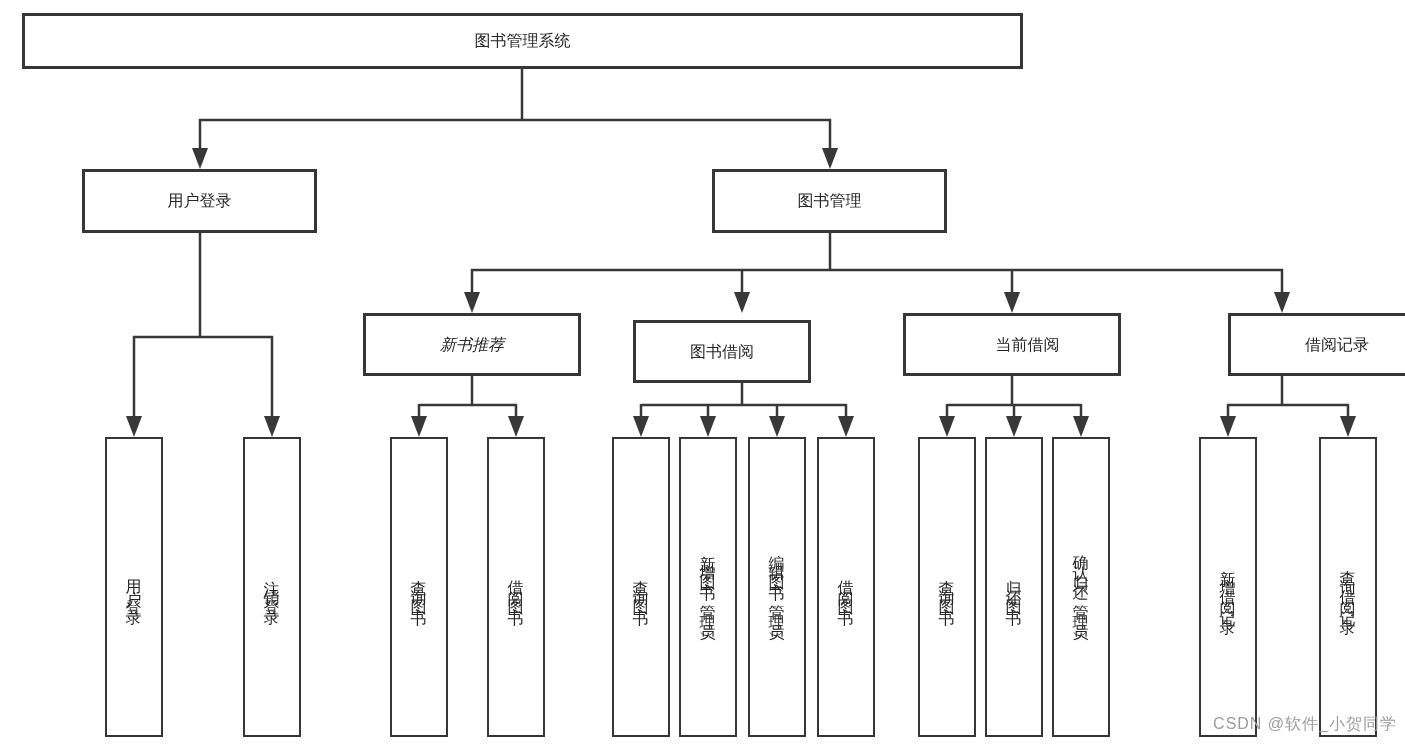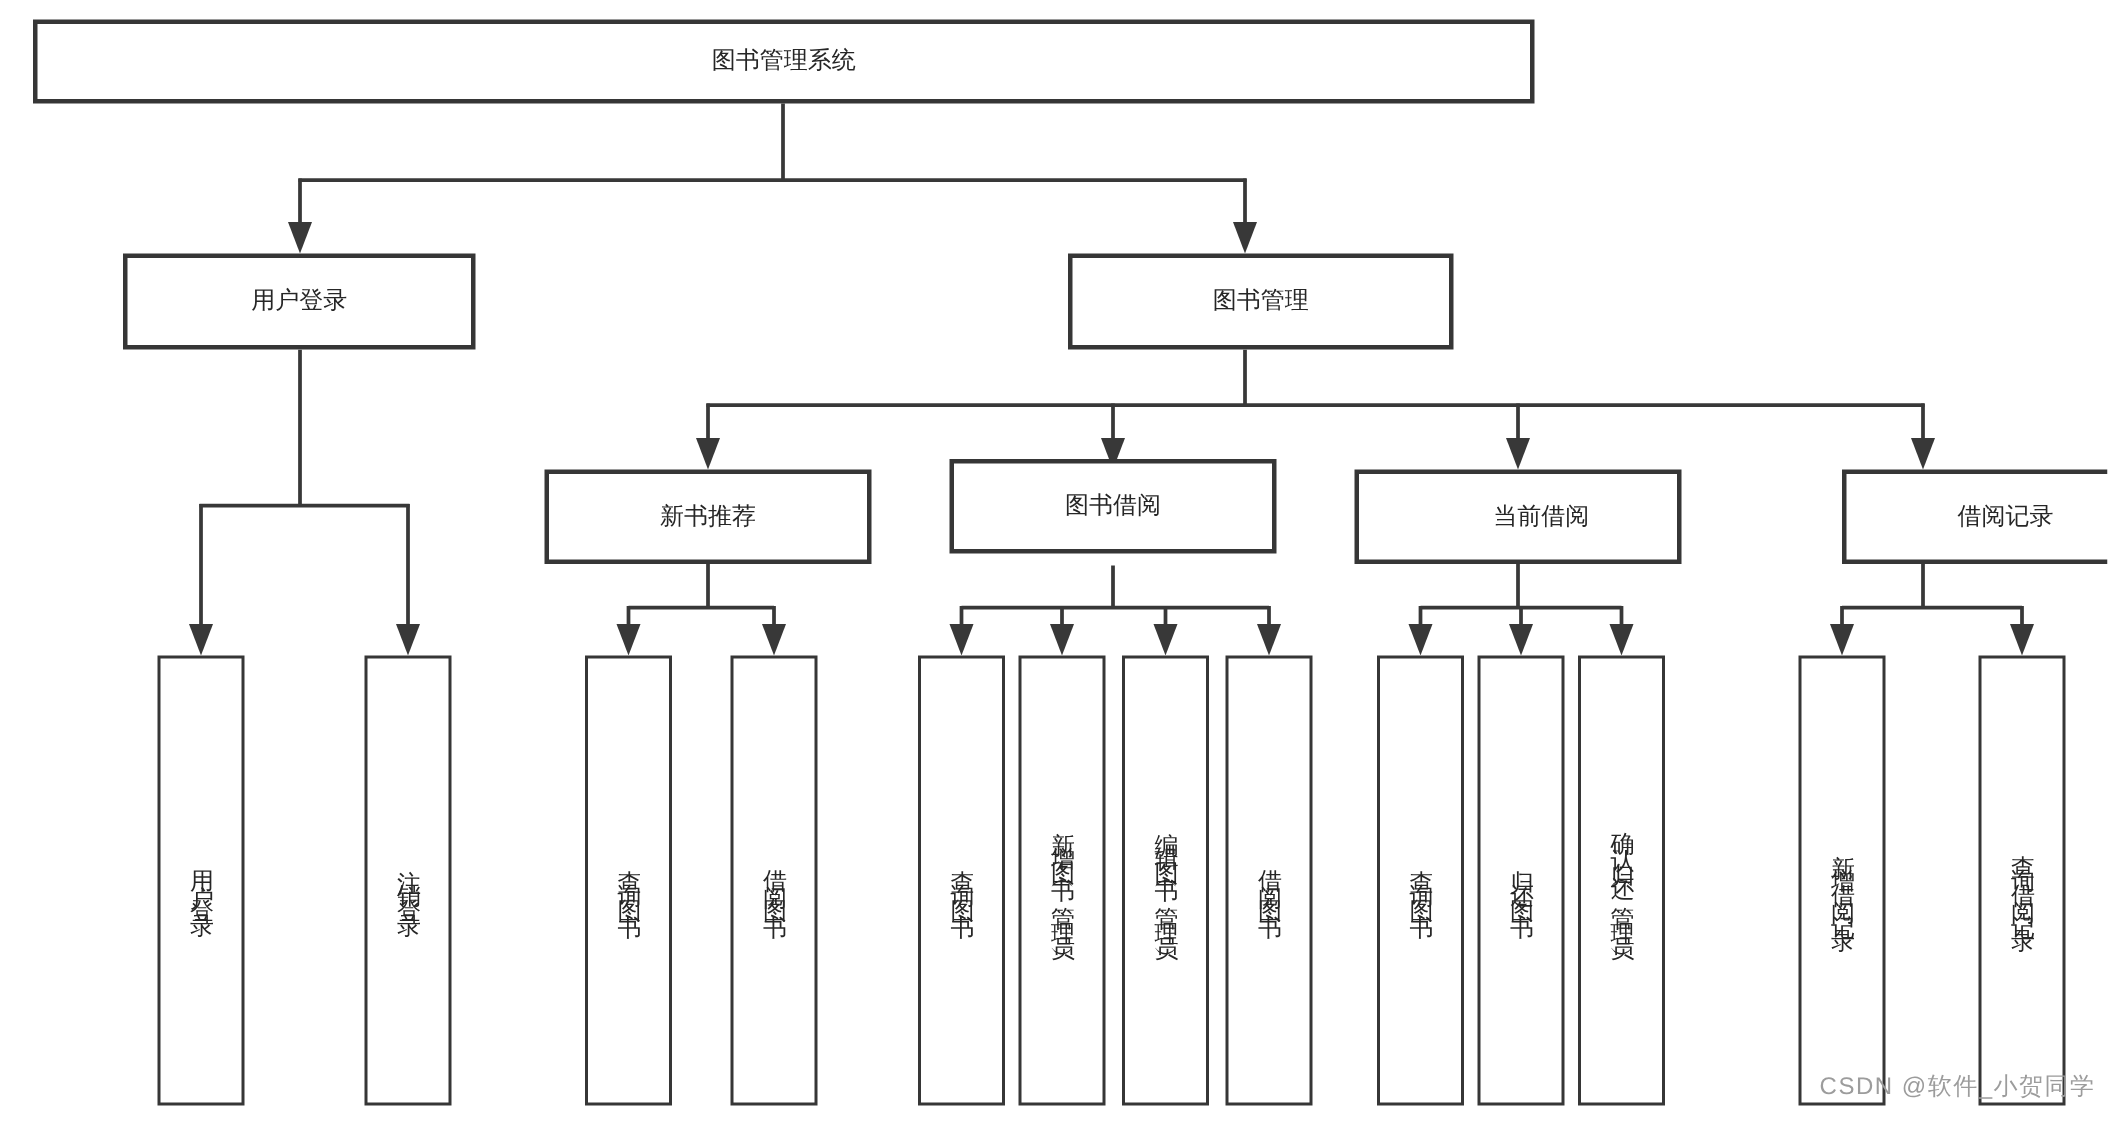--- a/index.html
+++ b/index.html
@@ -117,24 +117,24 @@
       <polygon points="1006,416 1022,416 1014,437"></polygon>
       <polygon points="1073,416 1089,416 1081,437"></polygon>
       <polygon points="1220,416 1236,416 1228,437"></polygon>
       <polygon points="1340,416 1356,416 1348,437"></polygon>
     </g>
   </svg>
 
   <div class="box" style="left:22px; top:13px; width:1001px; height:56px;">图书管理系统</div>
 
   <div class="box" style="left:82px; top:169px; width:235px; height:64px;">用户登录</div>
-  <div class="box" style="left:712px; top:169px; width:257px; height:64px;">图书管理</div>
+  <div class="box" style="left:712px; top:169px; width:235px; height:64px;">图书管理</div>
 
-  <div class="box" style="left:363px; top:313px; width:218px; height:63px;">新书推荐</div>
-  <div class="box" style="left:633px; top:306px; width:218px; height:63px;">图书借阅</div>
+  <div class="box" style="left:363px; top:313px; width:218px; height:63px;font-style:italic;">新书推荐</div>
+  <div class="box" style="left:633px; top:320px; width:178px; height:63px;">图书借阅</div>
   <div class="box" style="left:903px; top:313px; width:218px; height:63px;padding-left:31px;">当前借阅</div>
   <div class="box" style="left:1228px; top:313px; width:218px; height:63px;">借阅记录</div>
 
   <div class="box v-box" style="left:105px; top:437px; width:58px; height:300px;">用户登录</div>
   <div class="box v-box" style="left:243px; top:437px; width:58px; height:300px;">注销登录</div>
 
   <div class="box v-box" style="left:390px; top:437px; width:58px; height:300px;">查询图书</div>
   <div class="box v-box" style="left:487px; top:437px; width:58px; height:300px;">借阅图书</div>
 
   <div class="box v-box" style="left:612px; top:437px; width:58px; height:300px;">查询图书</div>

